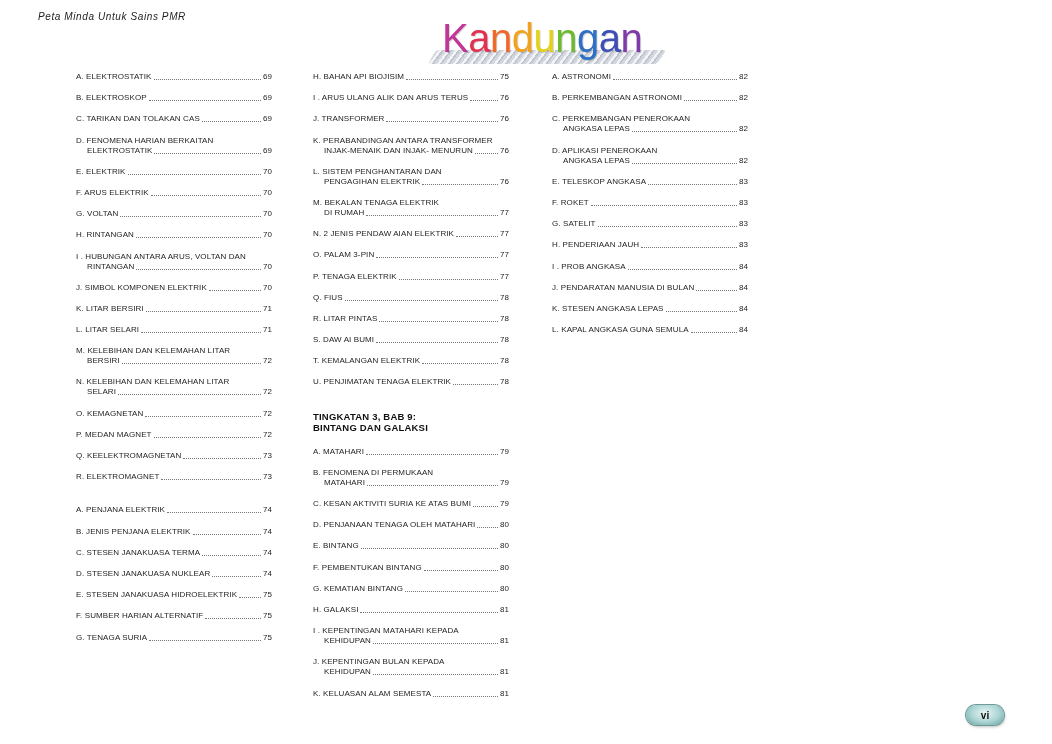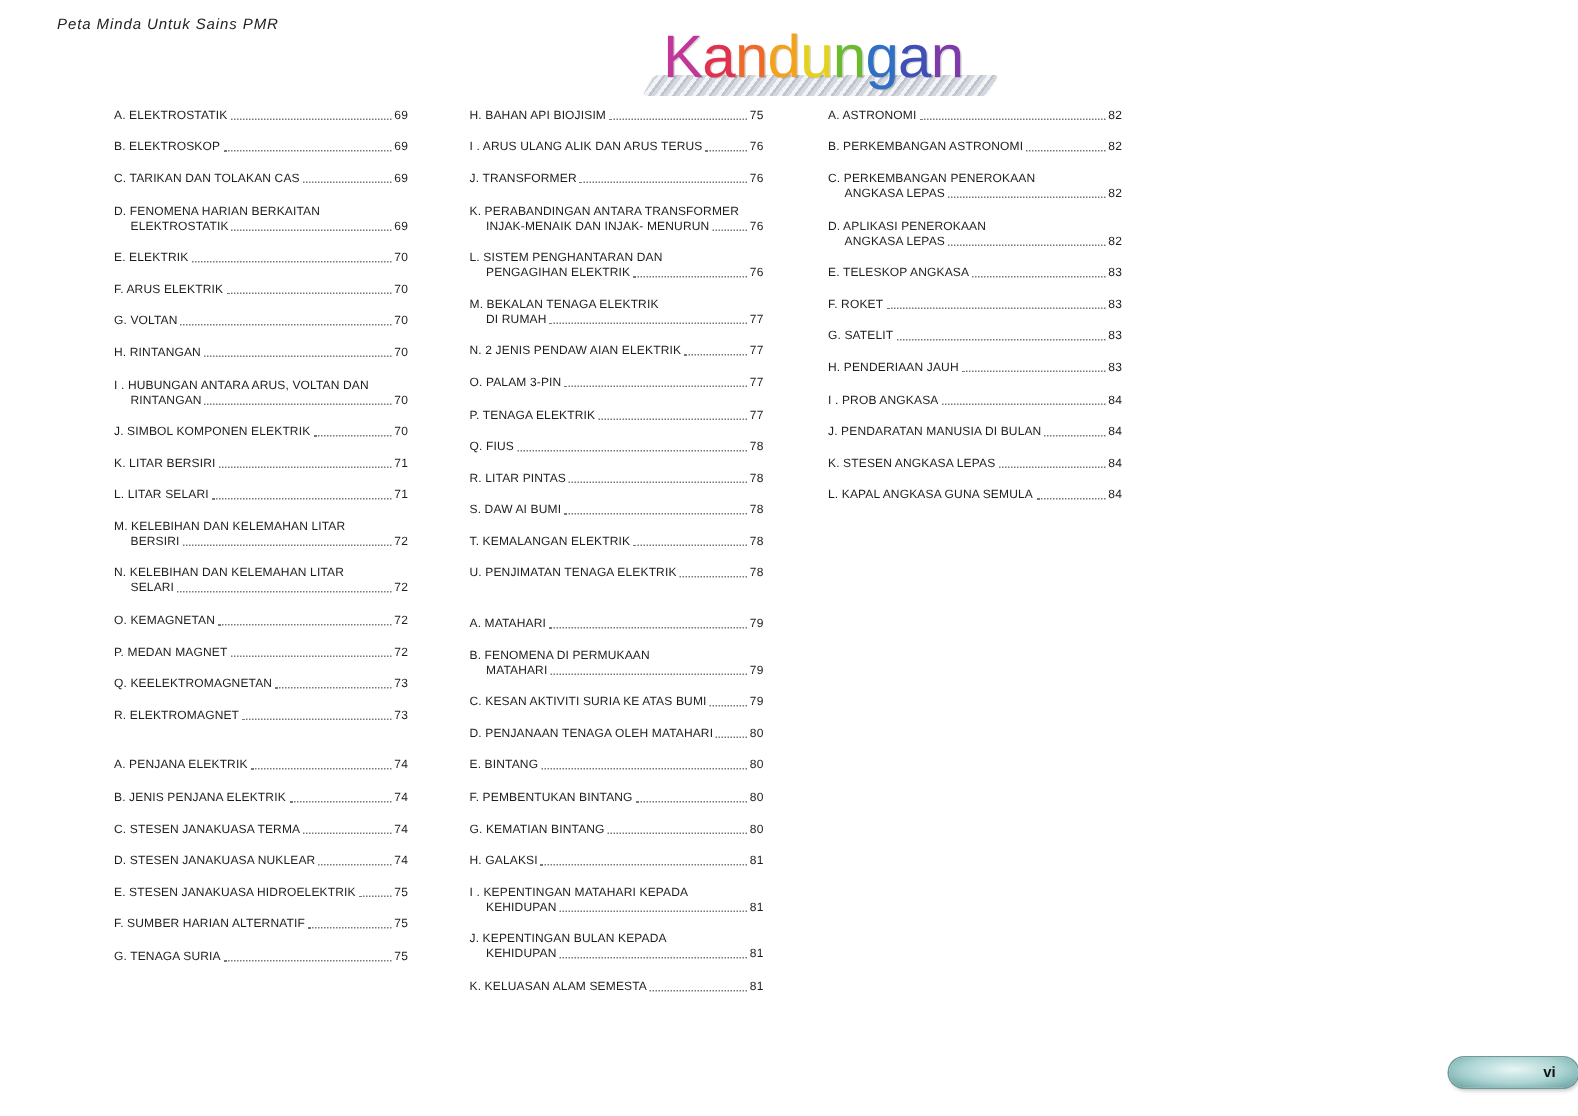--- a/index.html
+++ b/index.html
@@ -43,21 +43,21 @@
     flex:1; border-bottom:1px dotted #777; margin:0 2px 2px 2px; height:1px;
   }
   .entry .pg { white-space:nowrap; }
   .gap { height:12px; }
   .page-badge {
     position:absolute; left:966px; top:705px; width:38px; height:20px;
     border-radius:10px;
     background:radial-gradient(ellipse at 50% 40%, #e8f6f5 0%, #a9d3d2 55%, #5f9c9b 100%);
     box-shadow:0 0 0 1px #6e9a99, 1px 2px 3px rgba(0,0,0,0.25);
     display:flex; align-items:center; justify-content:center;
-    font-size:10px; font-weight:bold; color:#111;padding-left:48px;
+    font-size:10px; font-weight:bold; color:#111;
   }
 </style>
 </head>
 <body>
 
 <div class="running-head">Peta Minda Untuk Sains PMR</div>
 
 <div class="title-wrap">
   <div class="title-shadow"></div>
   <div class="title" id="title"><span style="color: rgb(194, 54, 154);">K</span><span style="color: rgb(224, 49, 79);">a</span><span style="color: rgb(239, 106, 42);">n</span><span style="color: rgb(243, 162, 29);">d</span><span style="color: rgb(228, 209, 28);">u</span><span style="color: rgb(108, 187, 47);">n</span><span style="color: rgb(47, 111, 196);">g</span><span style="color: rgb(63, 79, 181);">a</span><span style="color: rgb(126, 58, 168);">n</span></div>
@@ -348,20 +348,24 @@
       </div>
       <div class="entry">
         <div class="row">
           <span class="txt">U. PENJIMATAN TENAGA  ELEKTRIK</span>
           <span class="dots"></span>
           <span class="pg">78</span>
         </div>
       </div>
     </div>
   <div class="gap"></div>
+  <div class="section-head">
+    <div>TINGKATAN 3, BAB 9:</div>
+    <div>BINTANG DAN GALAKSI</div>
+  </div>
   <div>
       <div class="entry">
         <div class="row">
           <span class="txt">A. MATAHARI</span>
           <span class="dots"></span>
           <span class="pg">79</span>
         </div>
       </div>
       <div class="entry">
         <span class="l1">B. FENOMENA  DI PERMUKAAN</span>

